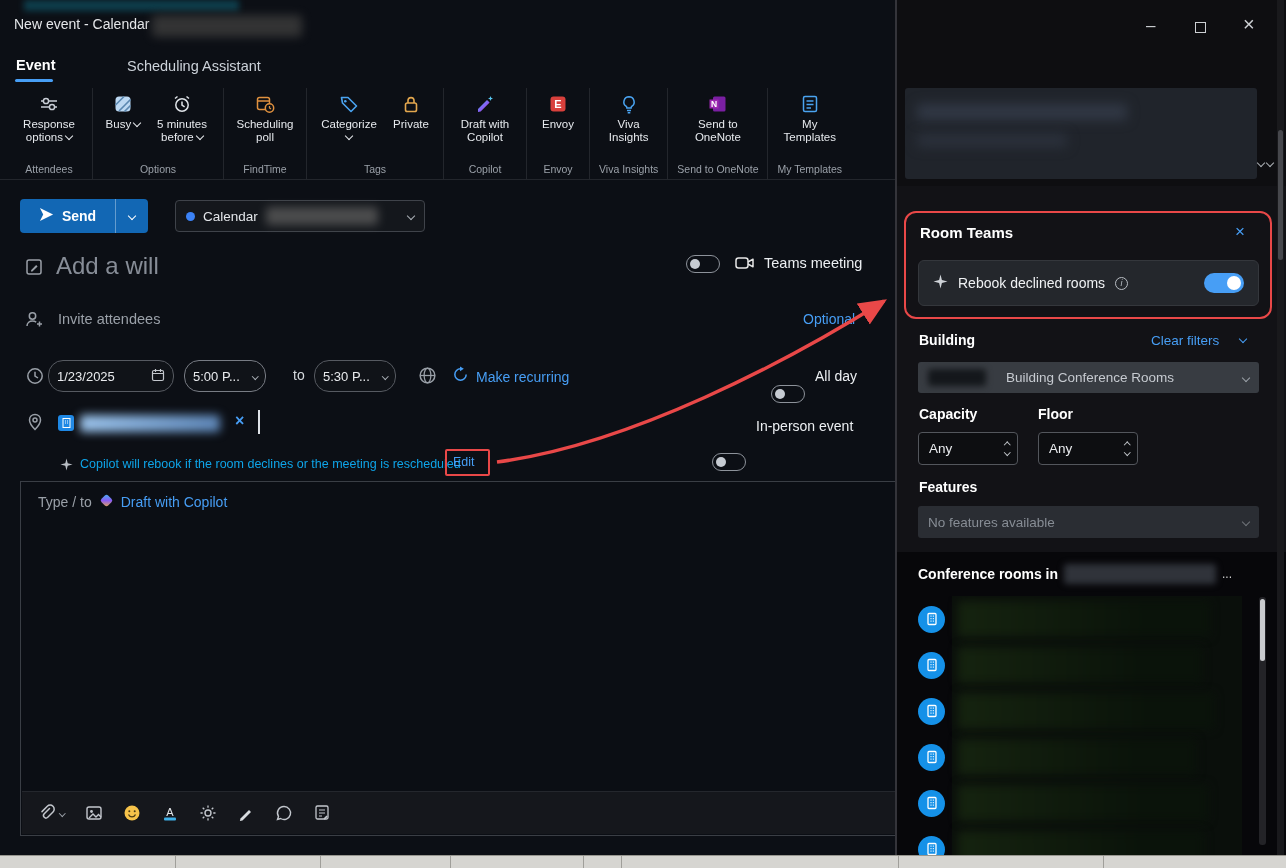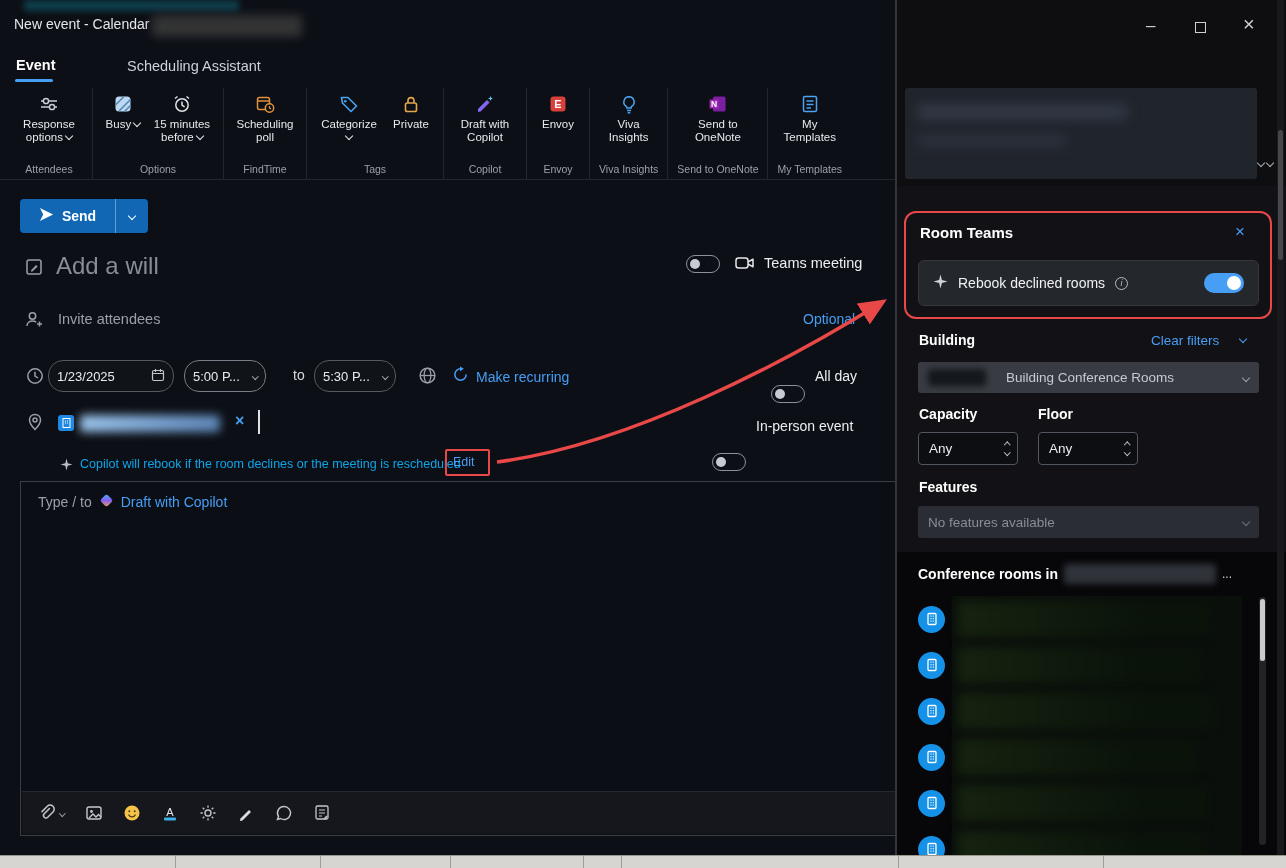--- a/index.html
+++ b/index.html
@@ -134,21 +134,21 @@
           <span><span>Busy</span> <i class="chv"></i></span>
         </div>
         <div class="rbtn" style="width:64px;">
           <span class="ric">
             <svg width="20" height="20" viewBox="0 0 20 20">
                 <circle cx="10" cy="11" r="6.2" fill="none" stroke="#dfe3e8" stroke-width="1.5"></circle>
                 <path d="M10 7.5 V11 l2.6 1.8" stroke="#dfe3e8" stroke-width="1.5" fill="none"></path>
                 <path d="M3 4.5 L5.5 2.5 M17 4.5 L14.5 2.5" stroke="#dfe3e8" stroke-width="1.5"></path>
               </svg>
           </span>
-          <span><span>15 minutes before</span> <i class="chv"></i></span>
+          <span><span>5 minutes before</span> <i class="chv"></i></span>
         </div>
       </div>
       <div class="rglabel">Options</div>
     </div>
 
     <div class="rgroup">
       <div class="rbtns">
         <div class="rbtn" style="width:64px;">
           <span class="ric">
             <svg width="20" height="20" viewBox="0 0 20 20">
@@ -280,20 +280,27 @@
           </svg>
       </span>
       <span>Send</span>
     </div>
     <div class="send-sep"></div>
     <div class="send-chev">
         <i class="chv"></i>
       </div>
   </div>
 
+  <div class="cal-select">
+    <span style="width:9px;height:9px;border-radius:50%;background:#3b82f6;"></span>
+    <span style="color:#e2e5e9;">Calendar</span>
+    <span class="blur5" style="width:112px;height:18px;background:#5a5a5a;border-radius:3px;opacity:.8;"></span>
+    <span class="spacer"></span>
+    <i class="chv" style="color:#aab0b7;"></i>
+  </div>
 
   <span class="abs" style="left:24px;top:257px;">
     <svg width="20" height="20" viewBox="0 0 20 20">
         <rect x="3" y="3" width="14" height="14" rx="2" fill="none" stroke="#9aa0a8" stroke-width="1.5"></rect>
         <path d="M7 13.2 l5.2-5.2 1.4 1.4 -5.2 5.2 H7 z" fill="#9aa0a8"></path>
       </svg>
   </span>
   <div class="abs" style="left:56px;top:252px;font-size:24px;color:#878d97;">Add a will</div>
   <div class="tg off abs" style="left:686px;top:255px;"></div>
   <span class="abs" style="left:734px;top:253px;">

